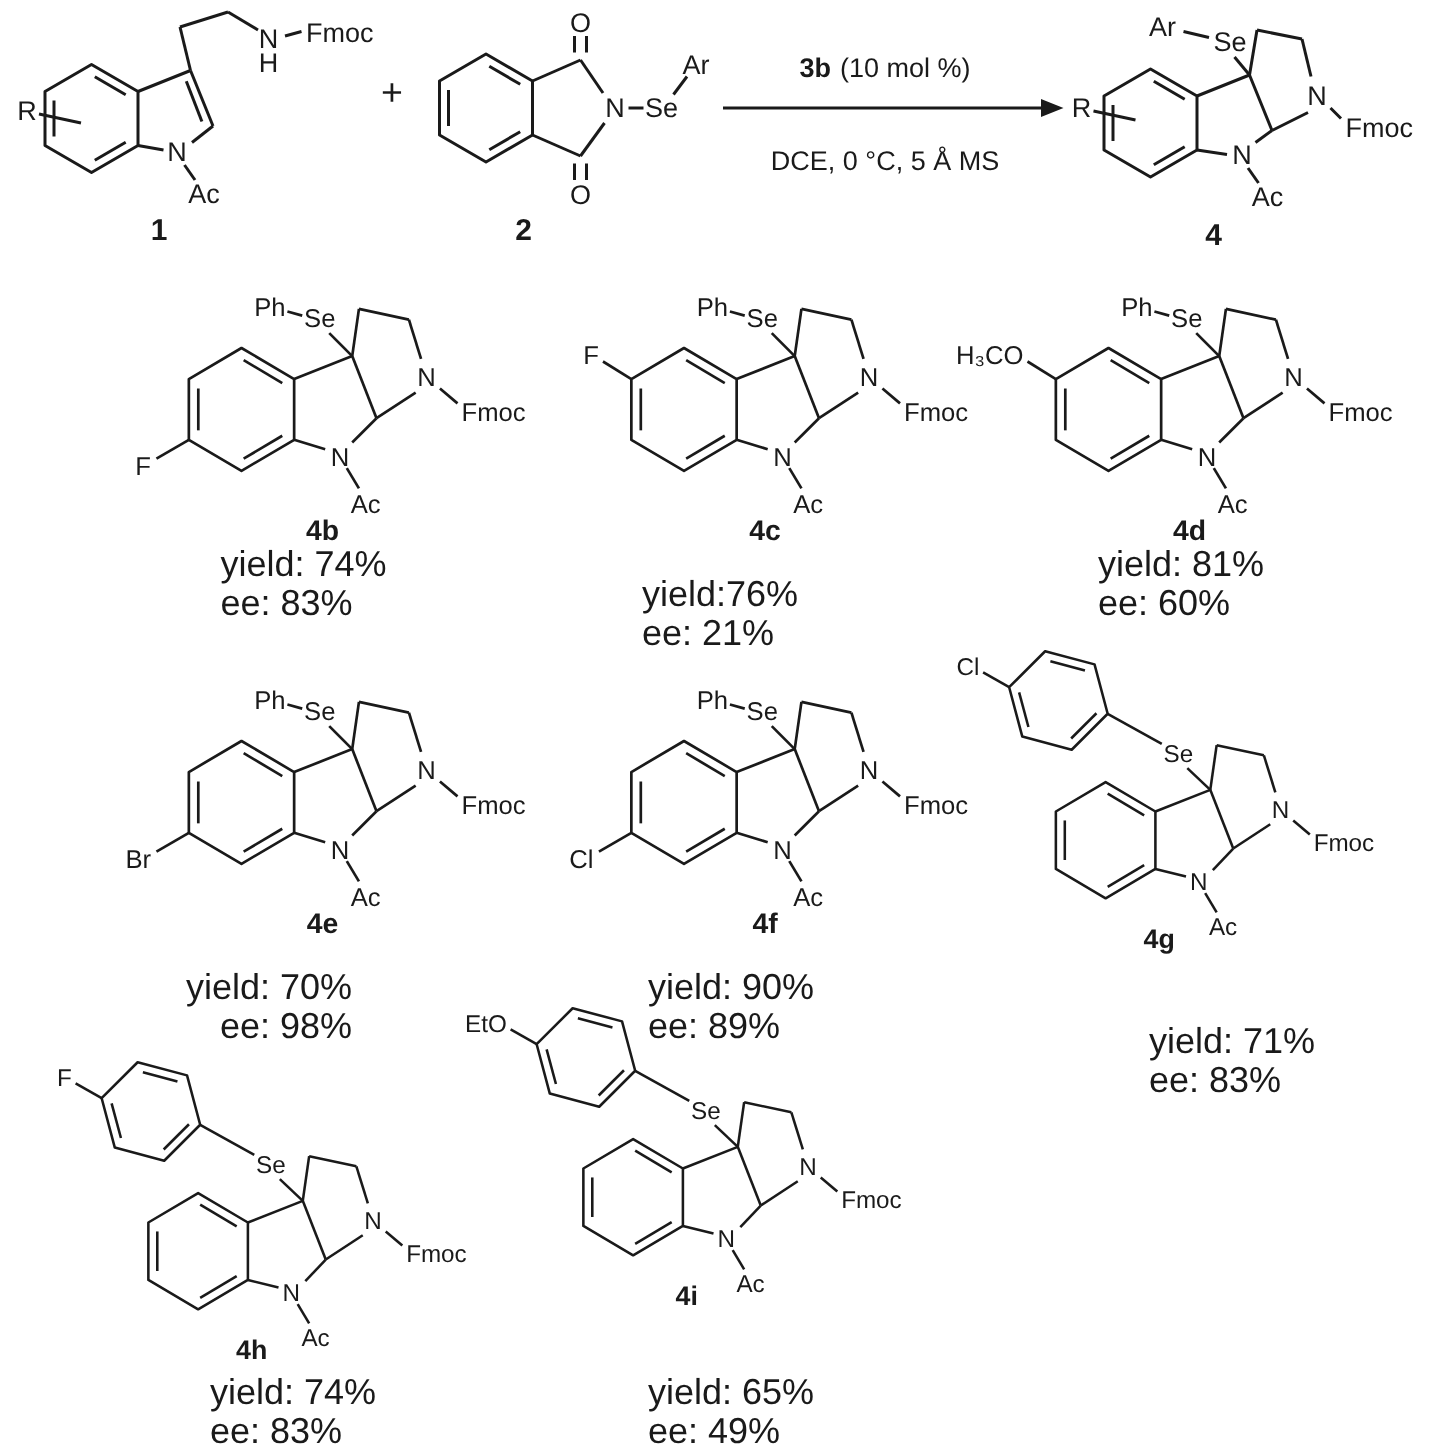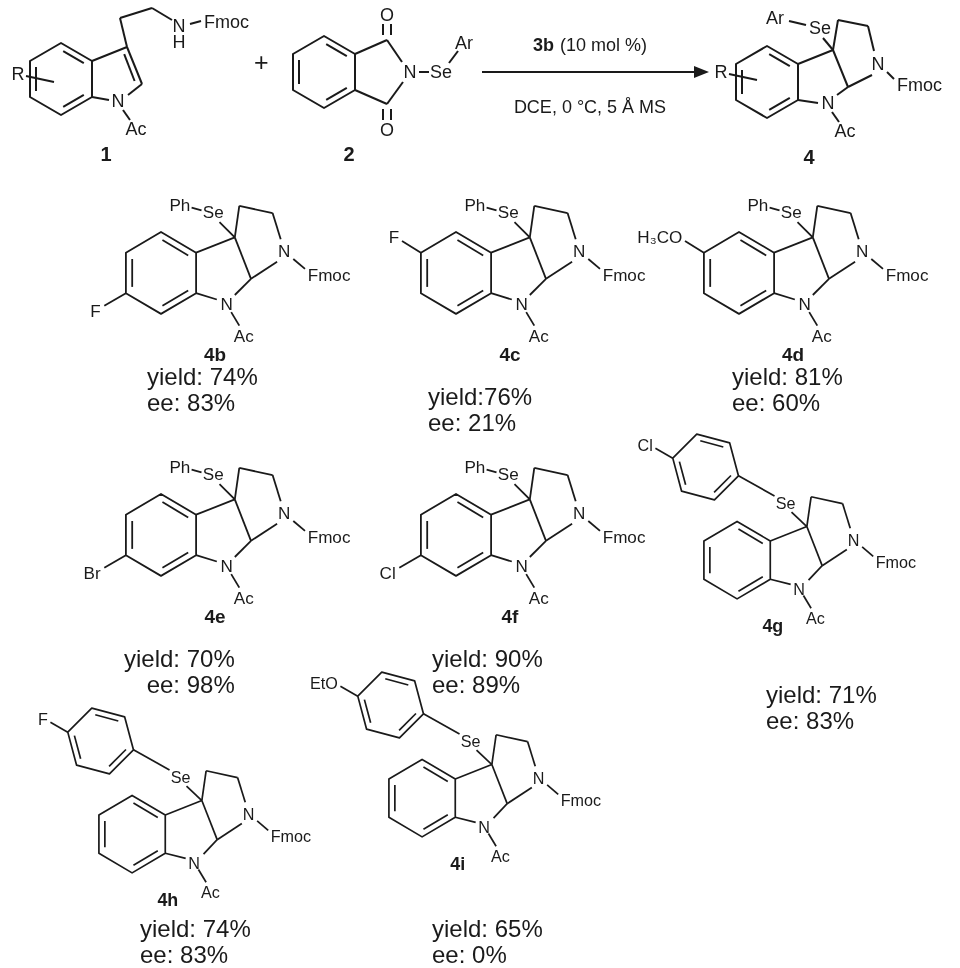--- a/index.html
+++ b/index.html
@@ -527,16 +527,16 @@
       <text x="177" y="90" text-anchor="middle" dominant-baseline="central">Se</text>
       <text x="257" y="134" text-anchor="middle" dominant-baseline="central">N</text>
       <text x="283" y="160" text-anchor="start" dominant-baseline="central">Fmoc</text>
       <text x="193" y="191" text-anchor="middle" dominant-baseline="central">N</text>
       <text x="212" y="226" text-anchor="middle" dominant-baseline="central">Ac</text>
       <text class="num" x="162" y="235" text-anchor="middle" dominant-baseline="central">4i</text>
     </svg>
   </div>
   <div class="yield" style="left: 432px; top: 916px;">
     <div>yield: 65%</div>
-    <div>ee: 0%</div>
+    <div>ee: 49%</div>
   </div>
 </div>
 </div>
 
 </body></html>

